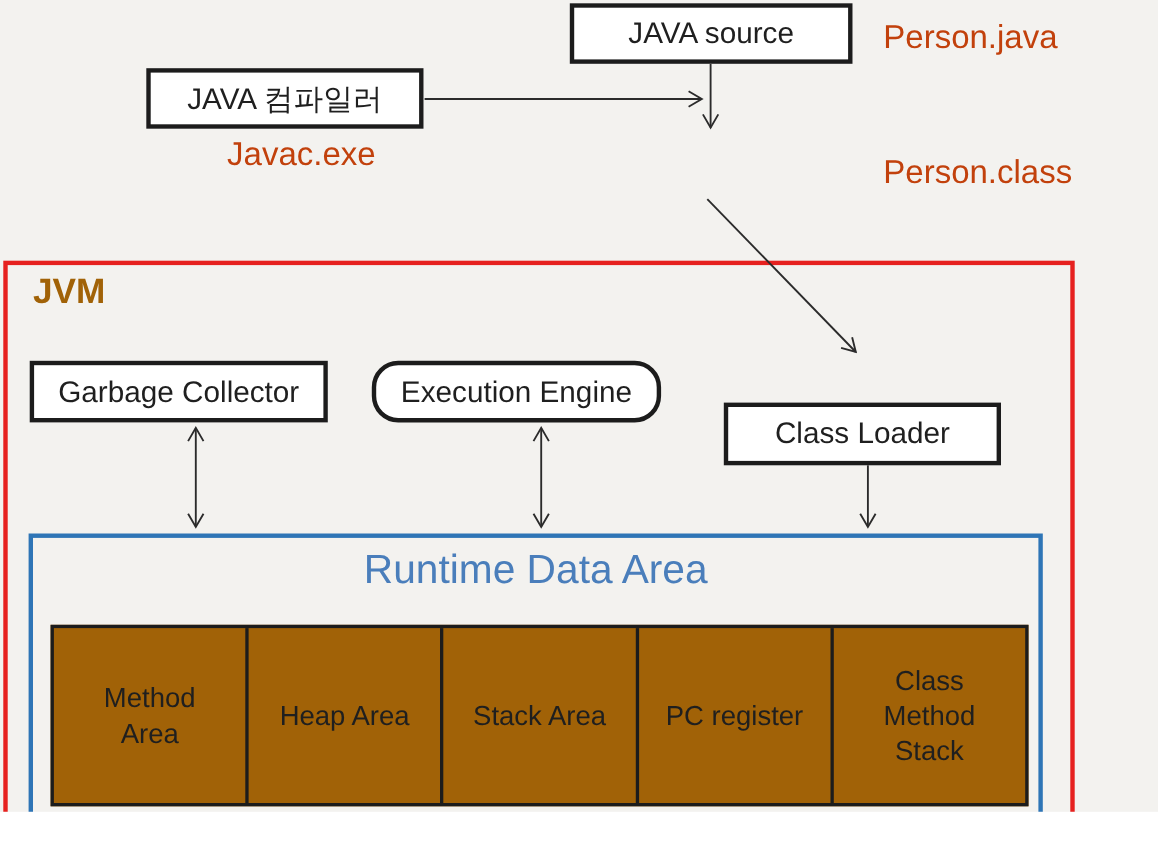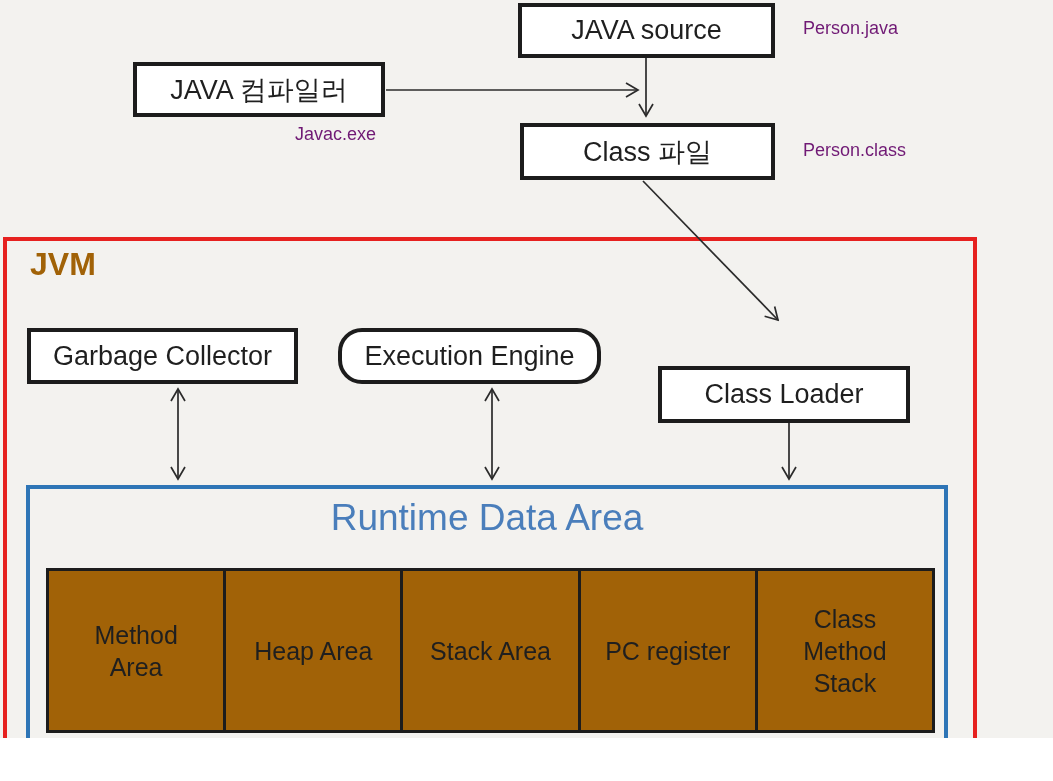--- a/index.html
+++ b/index.html
@@ -16,22 +16,22 @@
     position:absolute;
     background:#ffffff;
     border:4px solid #1c1c1c;
     box-sizing:border-box;
     display:flex;align-items:center;justify-content:center;
     font-size:27px;
     white-space:nowrap;
   }
   .anno{
     position:absolute;
-    font-size:18px;
-    color:#701a75;
+    font-size:30px;
+    color:#c2410c;
     white-space:nowrap;
   }
   .jvm-box{
     position:absolute;
     left:3px;top:237px;width:974px;height:600px;
     border:4px solid #e6211f;
     box-sizing:border-box;
     background:transparent;
   }
   .jvm-title{
@@ -95,25 +95,22 @@
   </svg>
 
   <div class="node" style="left:518px;top:3px;width:257px;height:55px;">
     <span>JAVA source</span>
   </div>
   <div class="anno" style="left:803px;top:18px;">Person.java</div>
 
   <div class="node" style="left:133px;top:62px;width:252px;height:55px;">
     <span>JAVA 컴파일러</span>
   </div>
-  <div class="anno" style="left:124px;top:124px;width:252px;text-align:right;">Javac.exe</div>
+  <div class="anno" style="left:148px;top:124px;width:252px;text-align:center;">Javac.exe</div>
 
-  <div class="node" style="left:520px;top:123px;width:255px;height:57px;">
-    <span>Class 파일</span>
-  </div>
   <div class="anno" style="left:803px;top:140px;">Person.class</div>
 
   <div class="jvm-title">JVM</div>
 
   <div class="node" style="left:27px;top:328px;width:271px;height:56px;">
     <span>Garbage Collector</span>
   </div>
   <div class="node" style="left:338px;top:328px;width:263px;height:56px;border-radius:24px;">
     <span>Execution Engine</span>
   </div>

